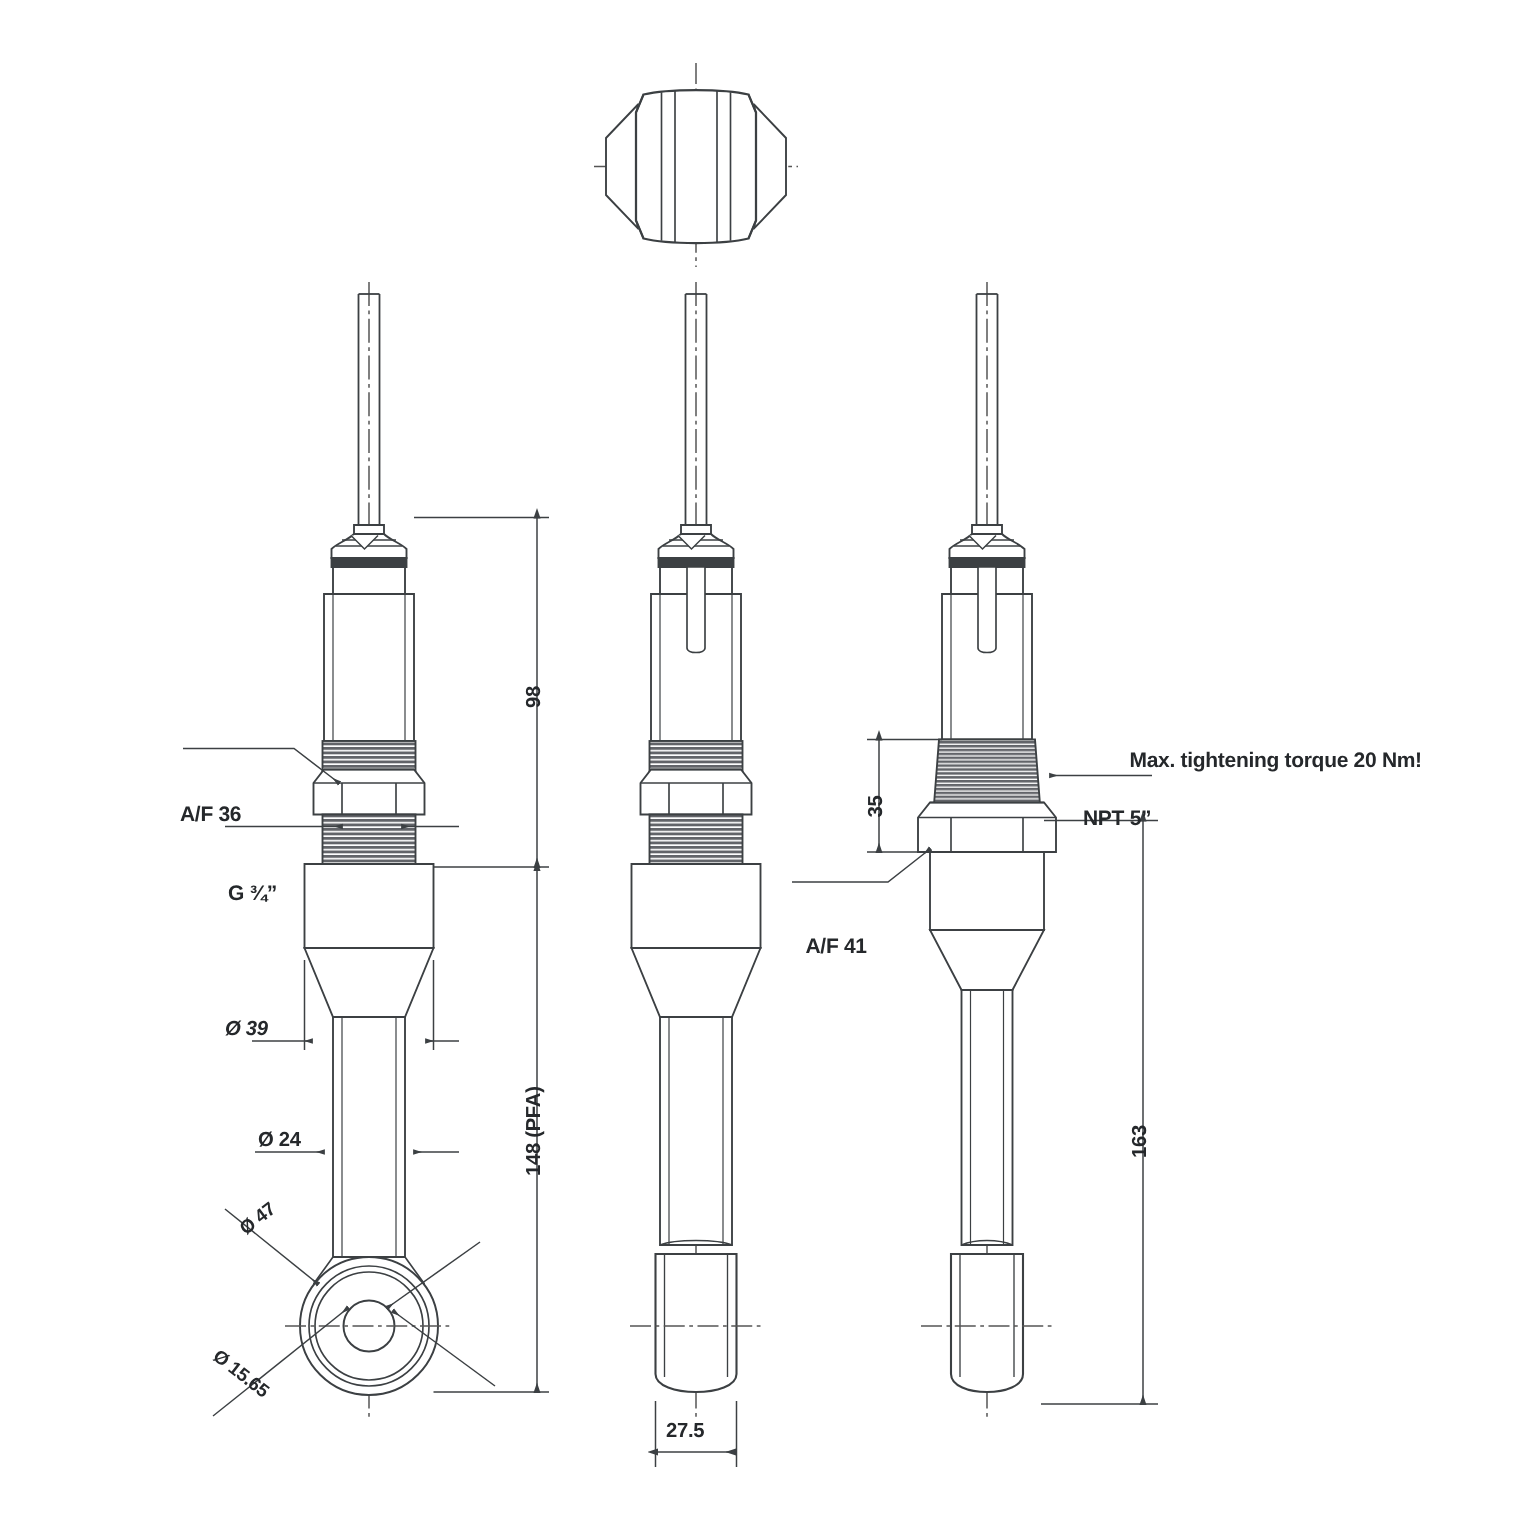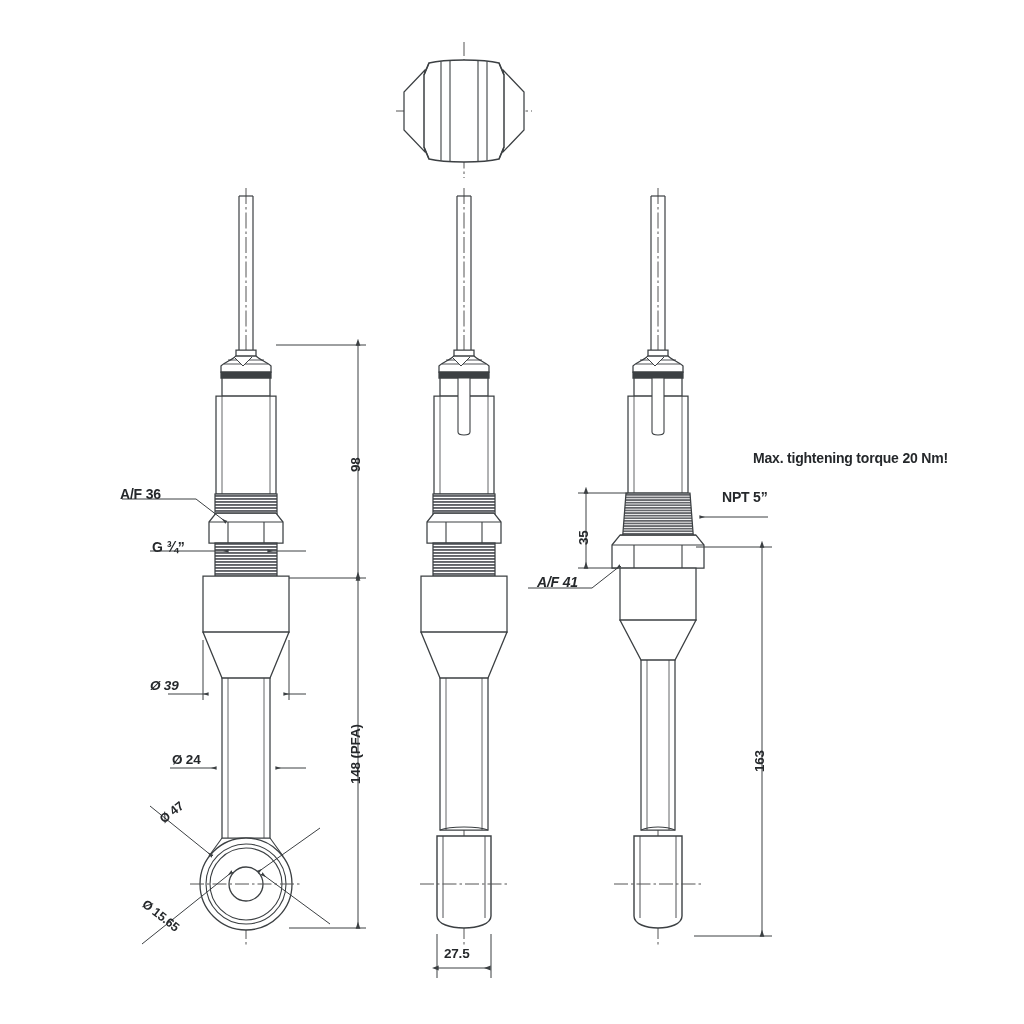--- a/index.html
+++ b/index.html
@@ -30,21 +30,21 @@
   }
   .lbl {
     position: absolute;
     font-family: "Liberation Sans", sans-serif;
     font-weight: bold;
     color: #25282b;
     white-space: nowrap;
     letter-spacing: -0.2px;
   }
   .lbl.sz13 { font-size: 13.5px; }
-  .lbl.sz14 { font-size: 14px; }
+  .lbl.sz14 { font-size: 14px; margin-top: 48px; }
   .lbl.sz12 { font-size: 12.5px; }
   .rot90 {
     transform: rotate(-90deg);
     transform-origin: left top;
   }
   .rotdiag1 {
     transform: rotate(-38deg);
     transform-origin: left top;
   }
   .rotdiag2 {
@@ -305,17 +305,17 @@
   <div class="lbl sz13 rot90" style="left:348px; top:784px;">148 (PFA)</div>
 
   <div class="lbl sz13" style="left:444px; top:946px;text-align:center;">27.5</div>
 
   <div class="lbl sz13 rot90" style="left:576px; top:545px;">35</div>
 
   <div class="lbl sz13 rot90" style="left:752px; top:772px;">163</div>
 
   <div class="lbl sz14" style="left:722px; top:489px;">NPT 5”</div>
 
-  <div class="lbl sz14" style="left:537px; top:574px;font-style:italic;">A/F 41</div>
+  <div class="lbl sz14" style="left:537px; top:574px;">A/F 41</div>
 
   <div class="lbl sz14" style="left:753px; top:450px;">Max. tightening torque 20 Nm!</div>
 
 </div>
 
 </body></html>

